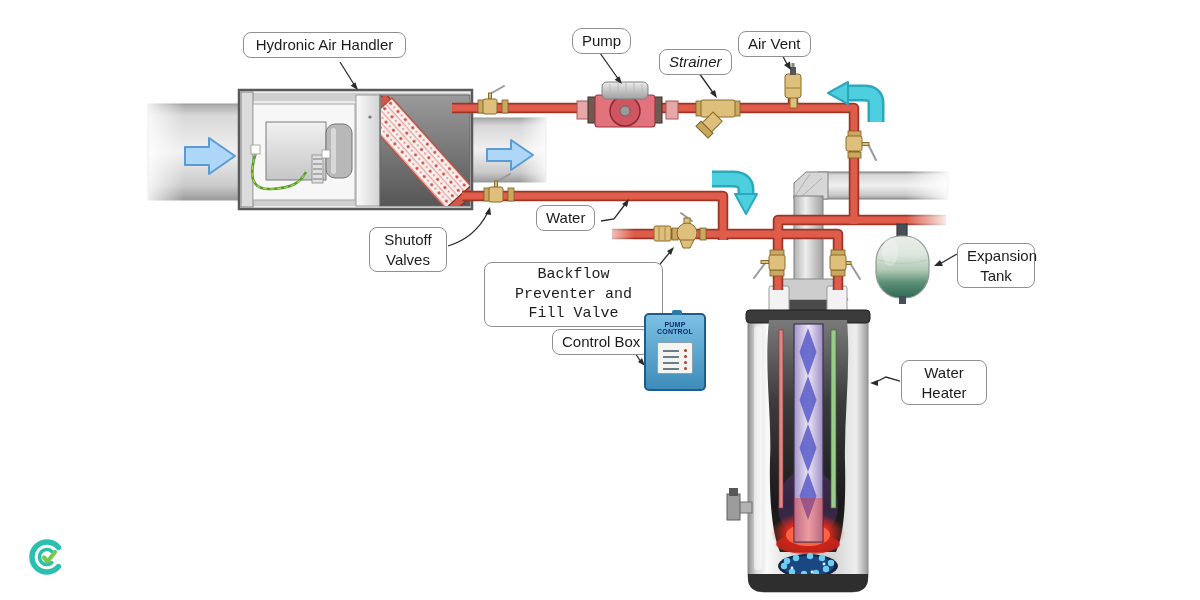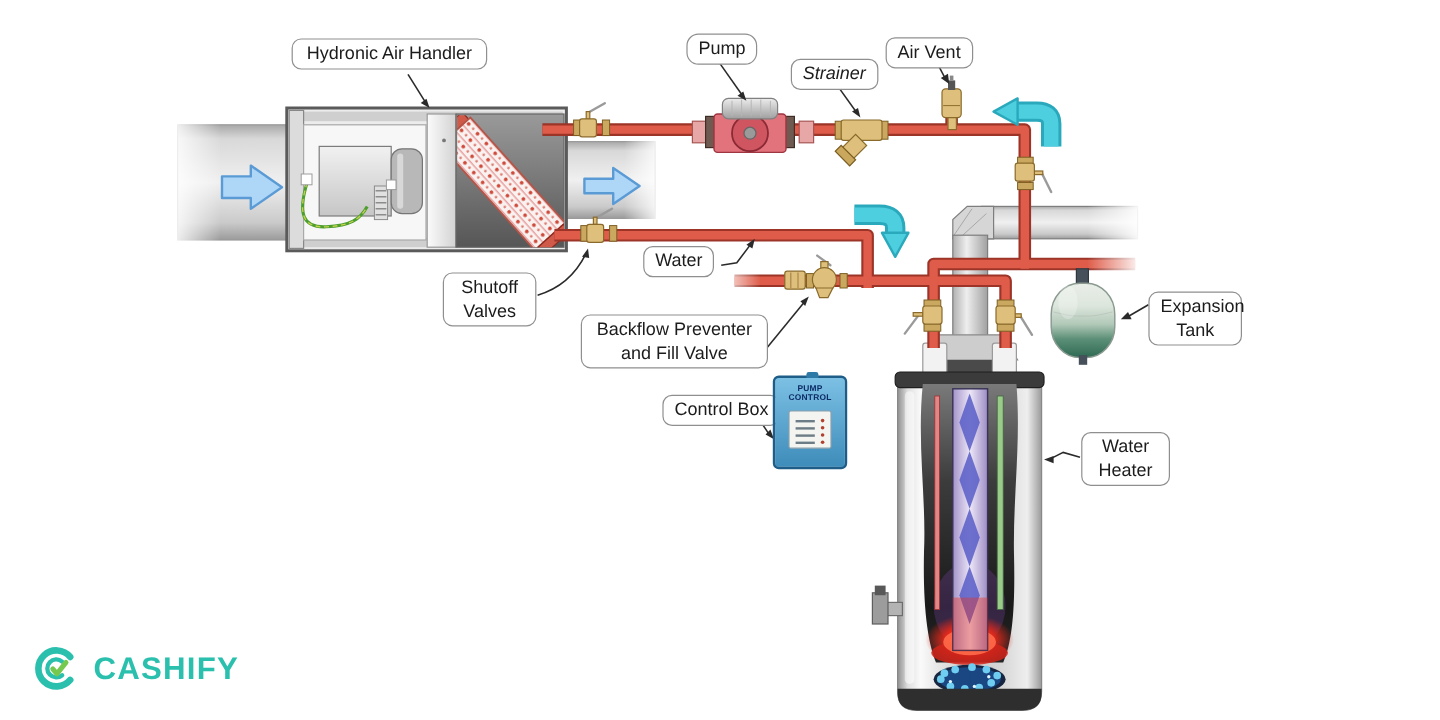--- a/index.html
+++ b/index.html
@@ -373,24 +373,24 @@
     <polygon class="leader-head" points="870,383 878,380 878,386"></polygon>
   </g>
 </svg>
 
 <div class="label" style="left:243px;top:32px;width:163px;">Hydronic Air Handler</div>
 <div class="label" style="left:572px;top:28px;border-radius:10px;">Pump</div>
 <div class="label" style="left:659px;top:49px;font-style:italic;">Strainer</div>
 <div class="label" style="left:738px;top:31px;">Air Vent</div>
 <div class="label" style="left:536px;top:205px;">Water</div>
 <div class="label" style="left:369px;top:227px;width:78px;">Shutoff Valves</div>
-<div class="label" style="left:484px;top:262px;width:156px;">Backflow Preventer and Fill Valve</div>
+<div class="label" style="left:484px;top:262px;width:179px;font-family:Liberation Mono, monospace;">Backflow Preventer and Fill Valve</div>
 <div class="label" style="left:523px;top:329px;margin-left:29px;">Control Box</div>
 <div class="label" style="left:957px;top:230px;width:78px;margin-top:13px;">Expansion Tank</div>
-<div class="label" style="left:901px;top:360px;width:74px;">Water Heater</div>
+<div class="label" style="left:901px;top:360px;width:86px;">Water Heater</div>
 
 <div id="control-box">
   <div class="tab"></div>
   <div class="cb-title">PUMP CONTROL</div>
   <div class="cb-panel">
     <div class="cb-row">
           <span class="cb-bar"></span>
           <span class="cb-dot"></span>
         </div>
     <div class="cb-row">
@@ -407,16 +407,15 @@
         </div>
   </div>
 </div>
 
 <div id="brand">
   <svg width="42" height="42" viewBox="-21 -21 42 42">
     <path d="M 11.5,-9.6 A 15 15 0 1 0 11.5,9.6" fill="none" stroke="var(--brand-teal,#2bc0ae)" stroke-width="5.5" stroke-linecap="round"></path>
     <path d="M 4.8,-5.7 A 7.5 7.5 0 1 0 4.8,5.7" fill="none" stroke="var(--brand-teal,#2bc0ae)" stroke-width="3.6" stroke-linecap="round"></path>
     <path d="M -3,0.5 L 0.5,4.5 L 8,-5" fill="none" stroke="var(--brand-check-green,#76c94f)" stroke-width="4.2" stroke-linecap="round" stroke-linejoin="round"></path>
   </svg>
-  <span class="brand-text">CASHIFY</span>
 </div>
 
 </div>
 
 </body></html>

